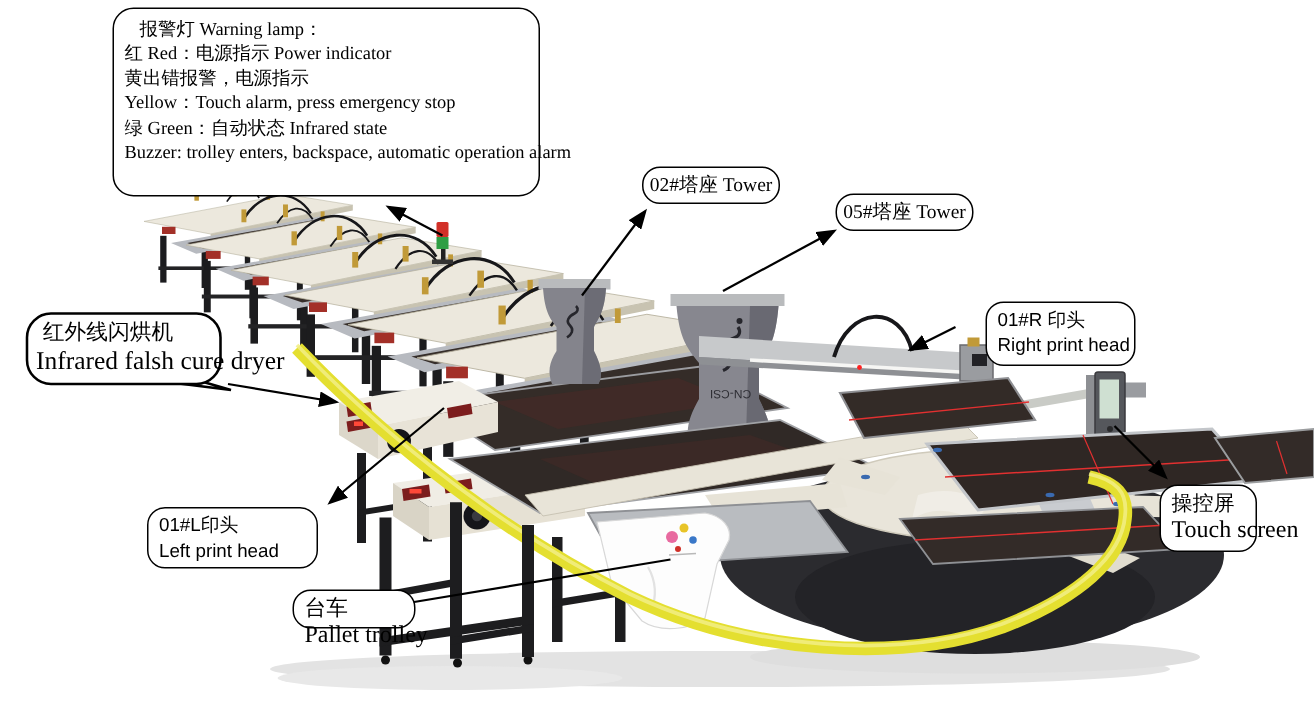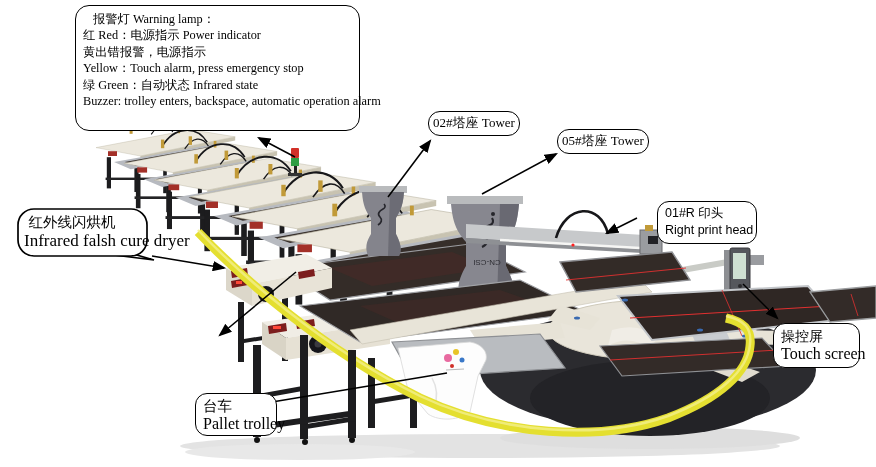--- a/index.html
+++ b/index.html
@@ -20,23 +20,23 @@
   .two{padding:3px 7px;white-space:nowrap;}
   .two .l1{font-size:13.5px;line-height:18px;}
   .two .l2{font-size:16px;line-height:16px;}
   .rhead{left:625px;top:201px;width:100px;height:43px;font-size:12.5px;margin-left:32px;}
   .rhead .l1,.rhead .l2{font-size:12.5px;line-height:17px;}
   .lhead{left:98px;top:338px;width:114px;height:41px;}
   .lhead .l1,.lhead .l2{font-size:12.5px;line-height:16.5px;}
   .dryerlbl{left:17px;top:209px;width:110px;height:47px;text-align:center;padding-top:3px;}
   .dryerlbl .l1{font-size:14.5px;line-height:20px;}
   .dryerlbl .l2{font-size:17px;line-height:17px;}
-  .trolley{left:195px;top:393px;width:82px;height:43px;}
+  .trolley{left:195px;top:393px;width:82px;height:26px;}
   .trolley .l1{font-size:14.5px;line-height:19px;}
-  .touch{left:773px;top:323px;width:87px;height:45px;}
+  .touch{left:773px;top:323px;width:65px;height:45px;}
   .touch .l1{font-size:14px;line-height:19px;}
 </style>
 </head>
 <body>
 
 <div class="stage">
 
 <svg width="876" height="467" viewBox="0 0 876 467">
   <defs>
     <marker id="ah" markerWidth="9" markerHeight="7" refX="7.5" refY="3.5" orient="auto">
@@ -249,20 +249,24 @@
 <div class="lbl two rhead sans">
   <div class="l1">01#R 印头</div>
   <div class="l2">Right print head</div>
 </div>
 
 <div class="lbl nob two dryerlbl serif">
   <div class="l1">红外线闪烘机</div>
   <div class="l2">Infrared falsh cure dryer</div>
 </div>
 
+<div class="lbl two lhead sans">
+  <div class="l1">01#L印头</div>
+  <div class="l2">Left print head</div>
+</div>
 
 <div class="lbl two trolley serif">
   <div class="l1">台车</div>
   <div class="l2">Pallet trolley</div>
 </div>
 
 <div class="lbl two touch serif">
   <div class="l1">操控屏</div>
   <div class="l2">Touch screen</div>
 </div>

